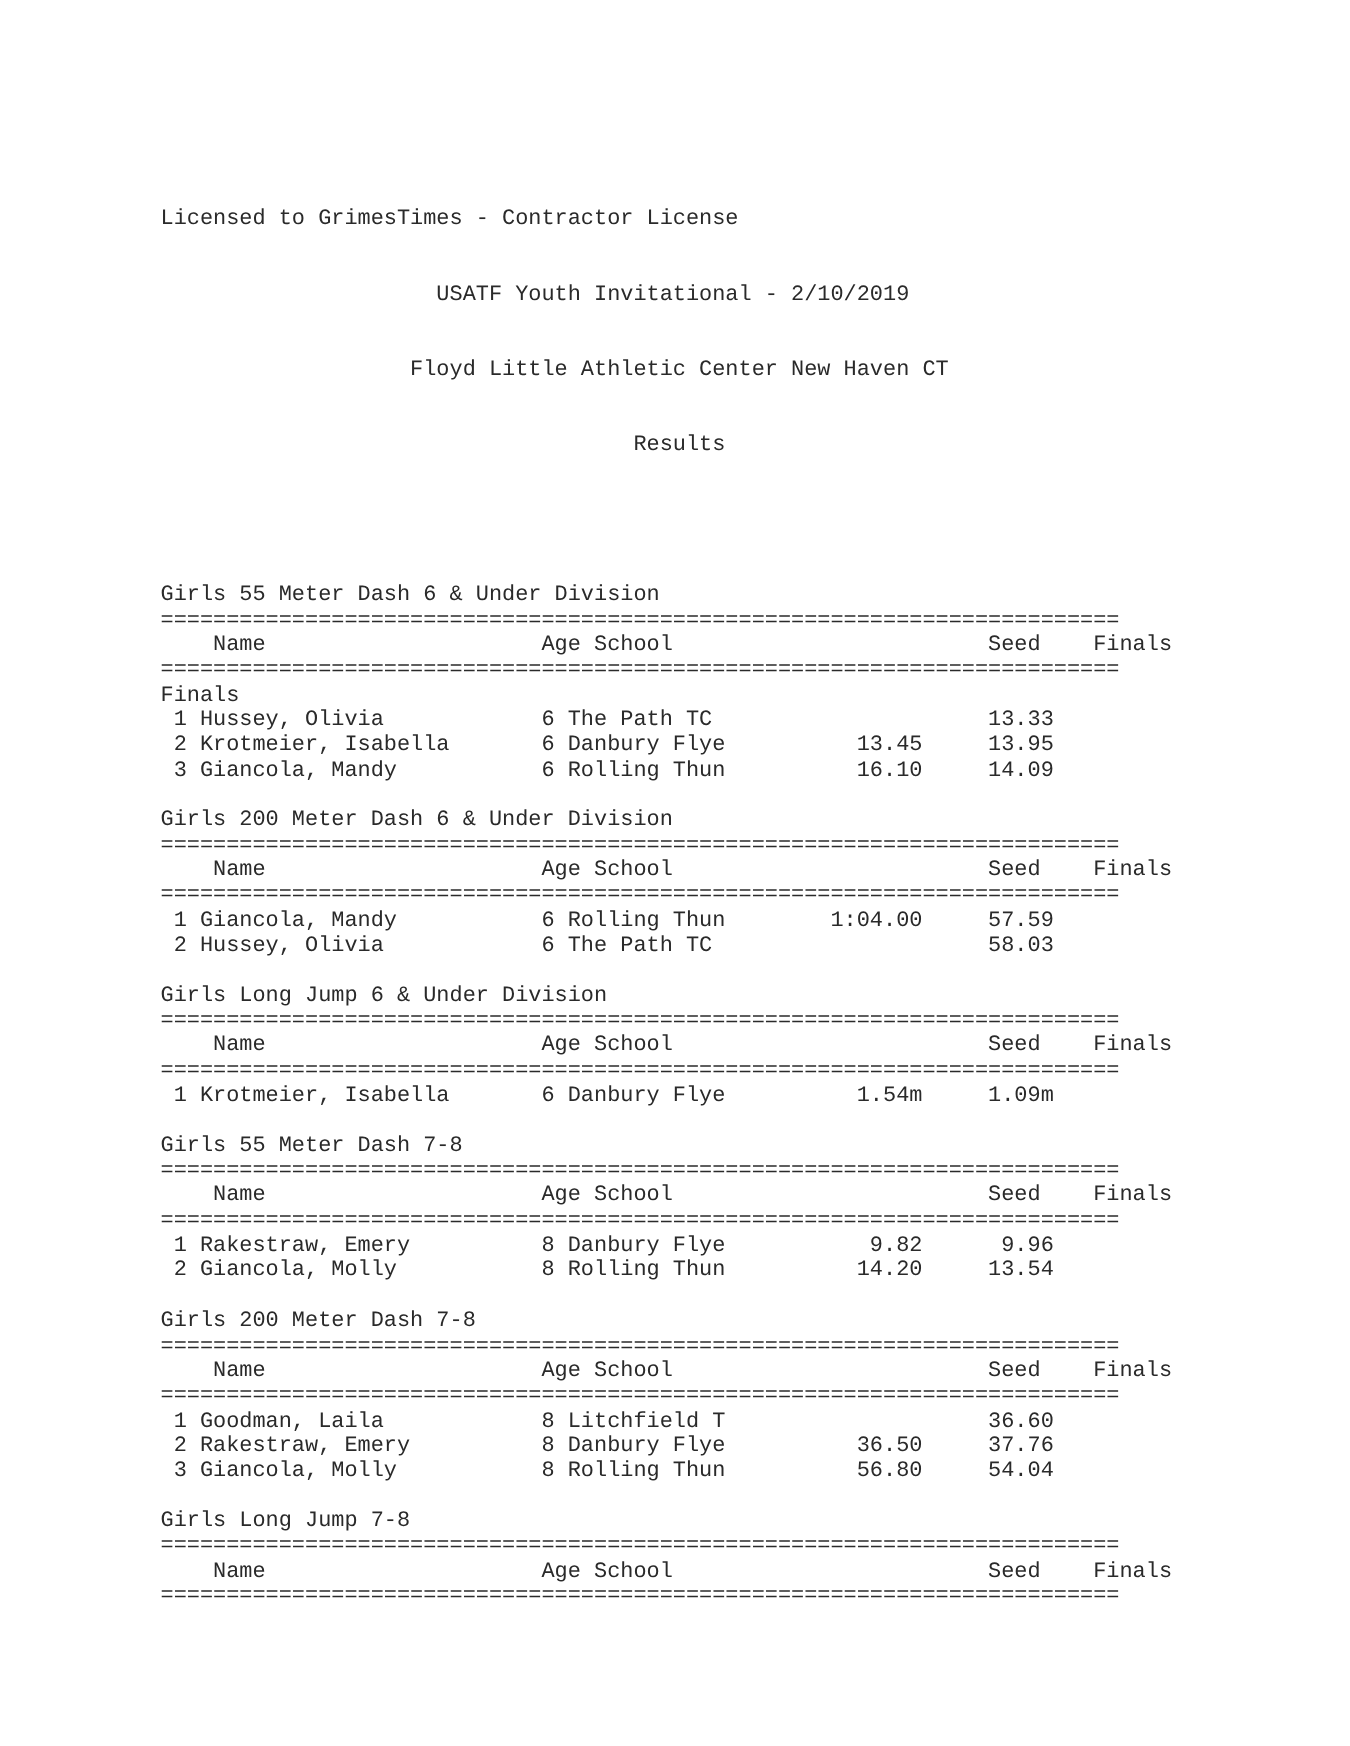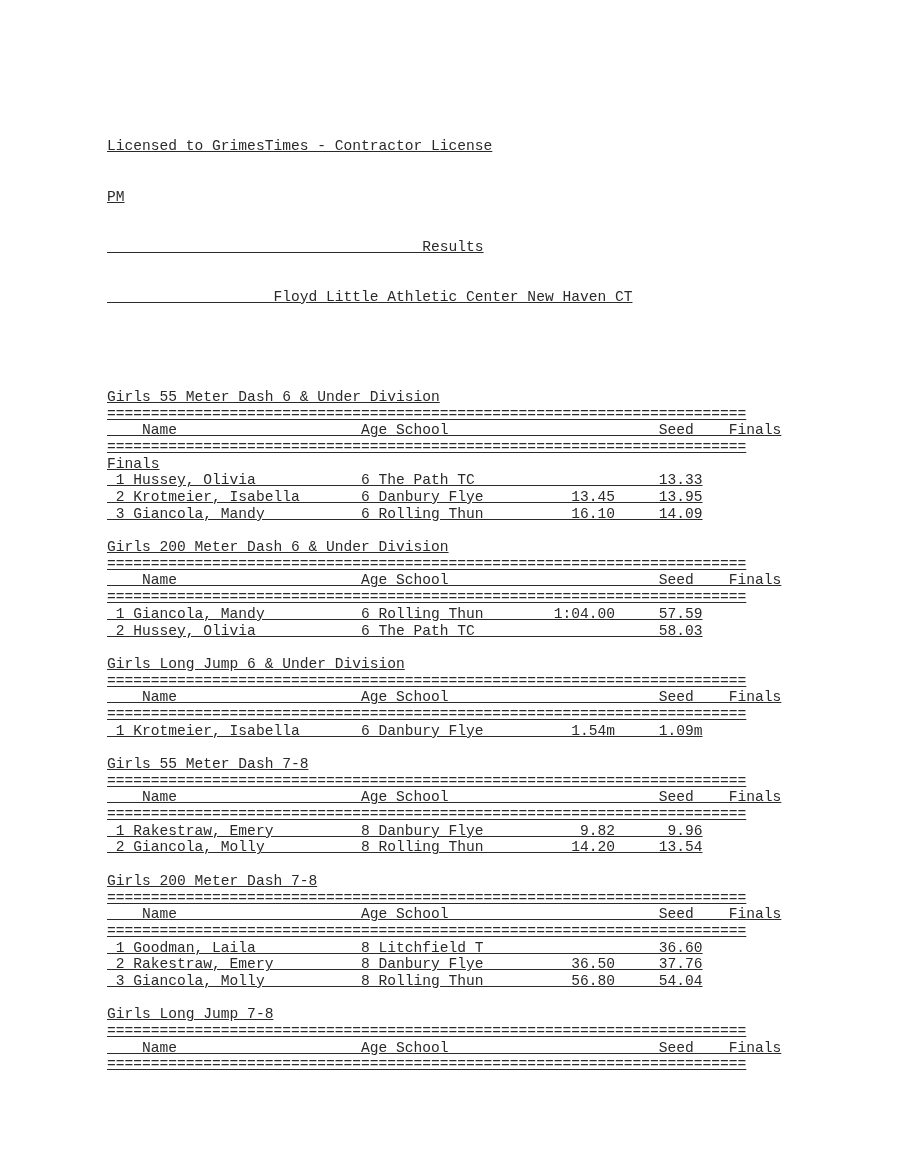--- a/index.html
+++ b/index.html
@@ -3,27 +3,27 @@
 <meta charset="utf-8">
 <style>
   html, body { margin: 0; padding: 0; background: #ffffff; }
   body { width: 900px; height: 1164px; position: relative; overflow: hidden; }
   .page {
     position: absolute; left: 107px; top: 105px;
     font-family: "Liberation Mono", "DejaVu Sans Mono", monospace;
     font-size: 14.6px; line-height: 16.7px; color: #2a2a2a;
     white-space: pre;
   }
-  .line { display: block; height: 16.7px; text-decoration: underline; }
+  .line { display: block; height: 16.7px; }
   .cell { display: inline-block; white-space: pre; }
   .blank { display: block; height: 16.7px; }
 </style>
 </head>
 <body>
 
 <div class="page">
   <span class="line">Licensed to GrimesTimes - Contractor License</span>
-  <span class="line">PM</span>
+  <span class="line" id="title-line">                     USATF Youth Invitational - 2/10/2019</span>
+  <span class="line" id="venue-line">                   Floyd Little Athletic Center New Haven CT</span>
   <span class="line" id="doctype-line">                                    Results</span>
-  <span class="line" id="venue-line">                   Floyd Little Athletic Center New Haven CT</span>
   <span class="blank"></span>
   <div id="events"><div><span class="line">Girls 55 Meter Dash 6 &amp; Under Division</span><span class="line">=========================================================================</span><span class="line">    Name                     Age School                        Seed    Finals</span><span class="line">=========================================================================</span><span class="line">Finals</span><span class="line"> 1 Hussey, Olivia            6 The Path TC                     13.33</span><span class="line"> 2 Krotmeier, Isabella       6 Danbury Flye          13.45     13.95</span><span class="line"> 3 Giancola, Mandy           6 Rolling Thun          16.10     14.09</span><span class="blank"></span></div><div><span class="line">Girls 200 Meter Dash 6 &amp; Under Division</span><span class="line">=========================================================================</span><span class="line">    Name                     Age School                        Seed    Finals</span><span class="line">=========================================================================</span><span class="line"> 1 Giancola, Mandy           6 Rolling Thun        1:04.00     57.59</span><span class="line"> 2 Hussey, Olivia            6 The Path TC                     58.03</span><span class="blank"></span></div><div><span class="line">Girls Long Jump 6 &amp; Under Division</span><span class="line">=========================================================================</span><span class="line">    Name                     Age School                        Seed    Finals</span><span class="line">=========================================================================</span><span class="line"> 1 Krotmeier, Isabella       6 Danbury Flye          1.54m     1.09m</span><span class="blank"></span></div><div><span class="line">Girls 55 Meter Dash 7-8</span><span class="line">=========================================================================</span><span class="line">    Name                     Age School                        Seed    Finals</span><span class="line">=========================================================================</span><span class="line"> 1 Rakestraw, Emery          8 Danbury Flye           9.82      9.96</span><span class="line"> 2 Giancola, Molly           8 Rolling Thun          14.20     13.54</span><span class="blank"></span></div><div><span class="line">Girls 200 Meter Dash 7-8</span><span class="line">=========================================================================</span><span class="line">    Name                     Age School                        Seed    Finals</span><span class="line">=========================================================================</span><span class="line"> 1 Goodman, Laila            8 Litchfield T                    36.60</span><span class="line"> 2 Rakestraw, Emery          8 Danbury Flye          36.50     37.76</span><span class="line"> 3 Giancola, Molly           8 Rolling Thun          56.80     54.04</span><span class="blank"></span></div><div><span class="line">Girls Long Jump 7-8</span><span class="line">=========================================================================</span><span class="line">    Name                     Age School                        Seed    Finals</span><span class="line">=========================================================================</span></div></div>
 </div>
 
 </body></html>

